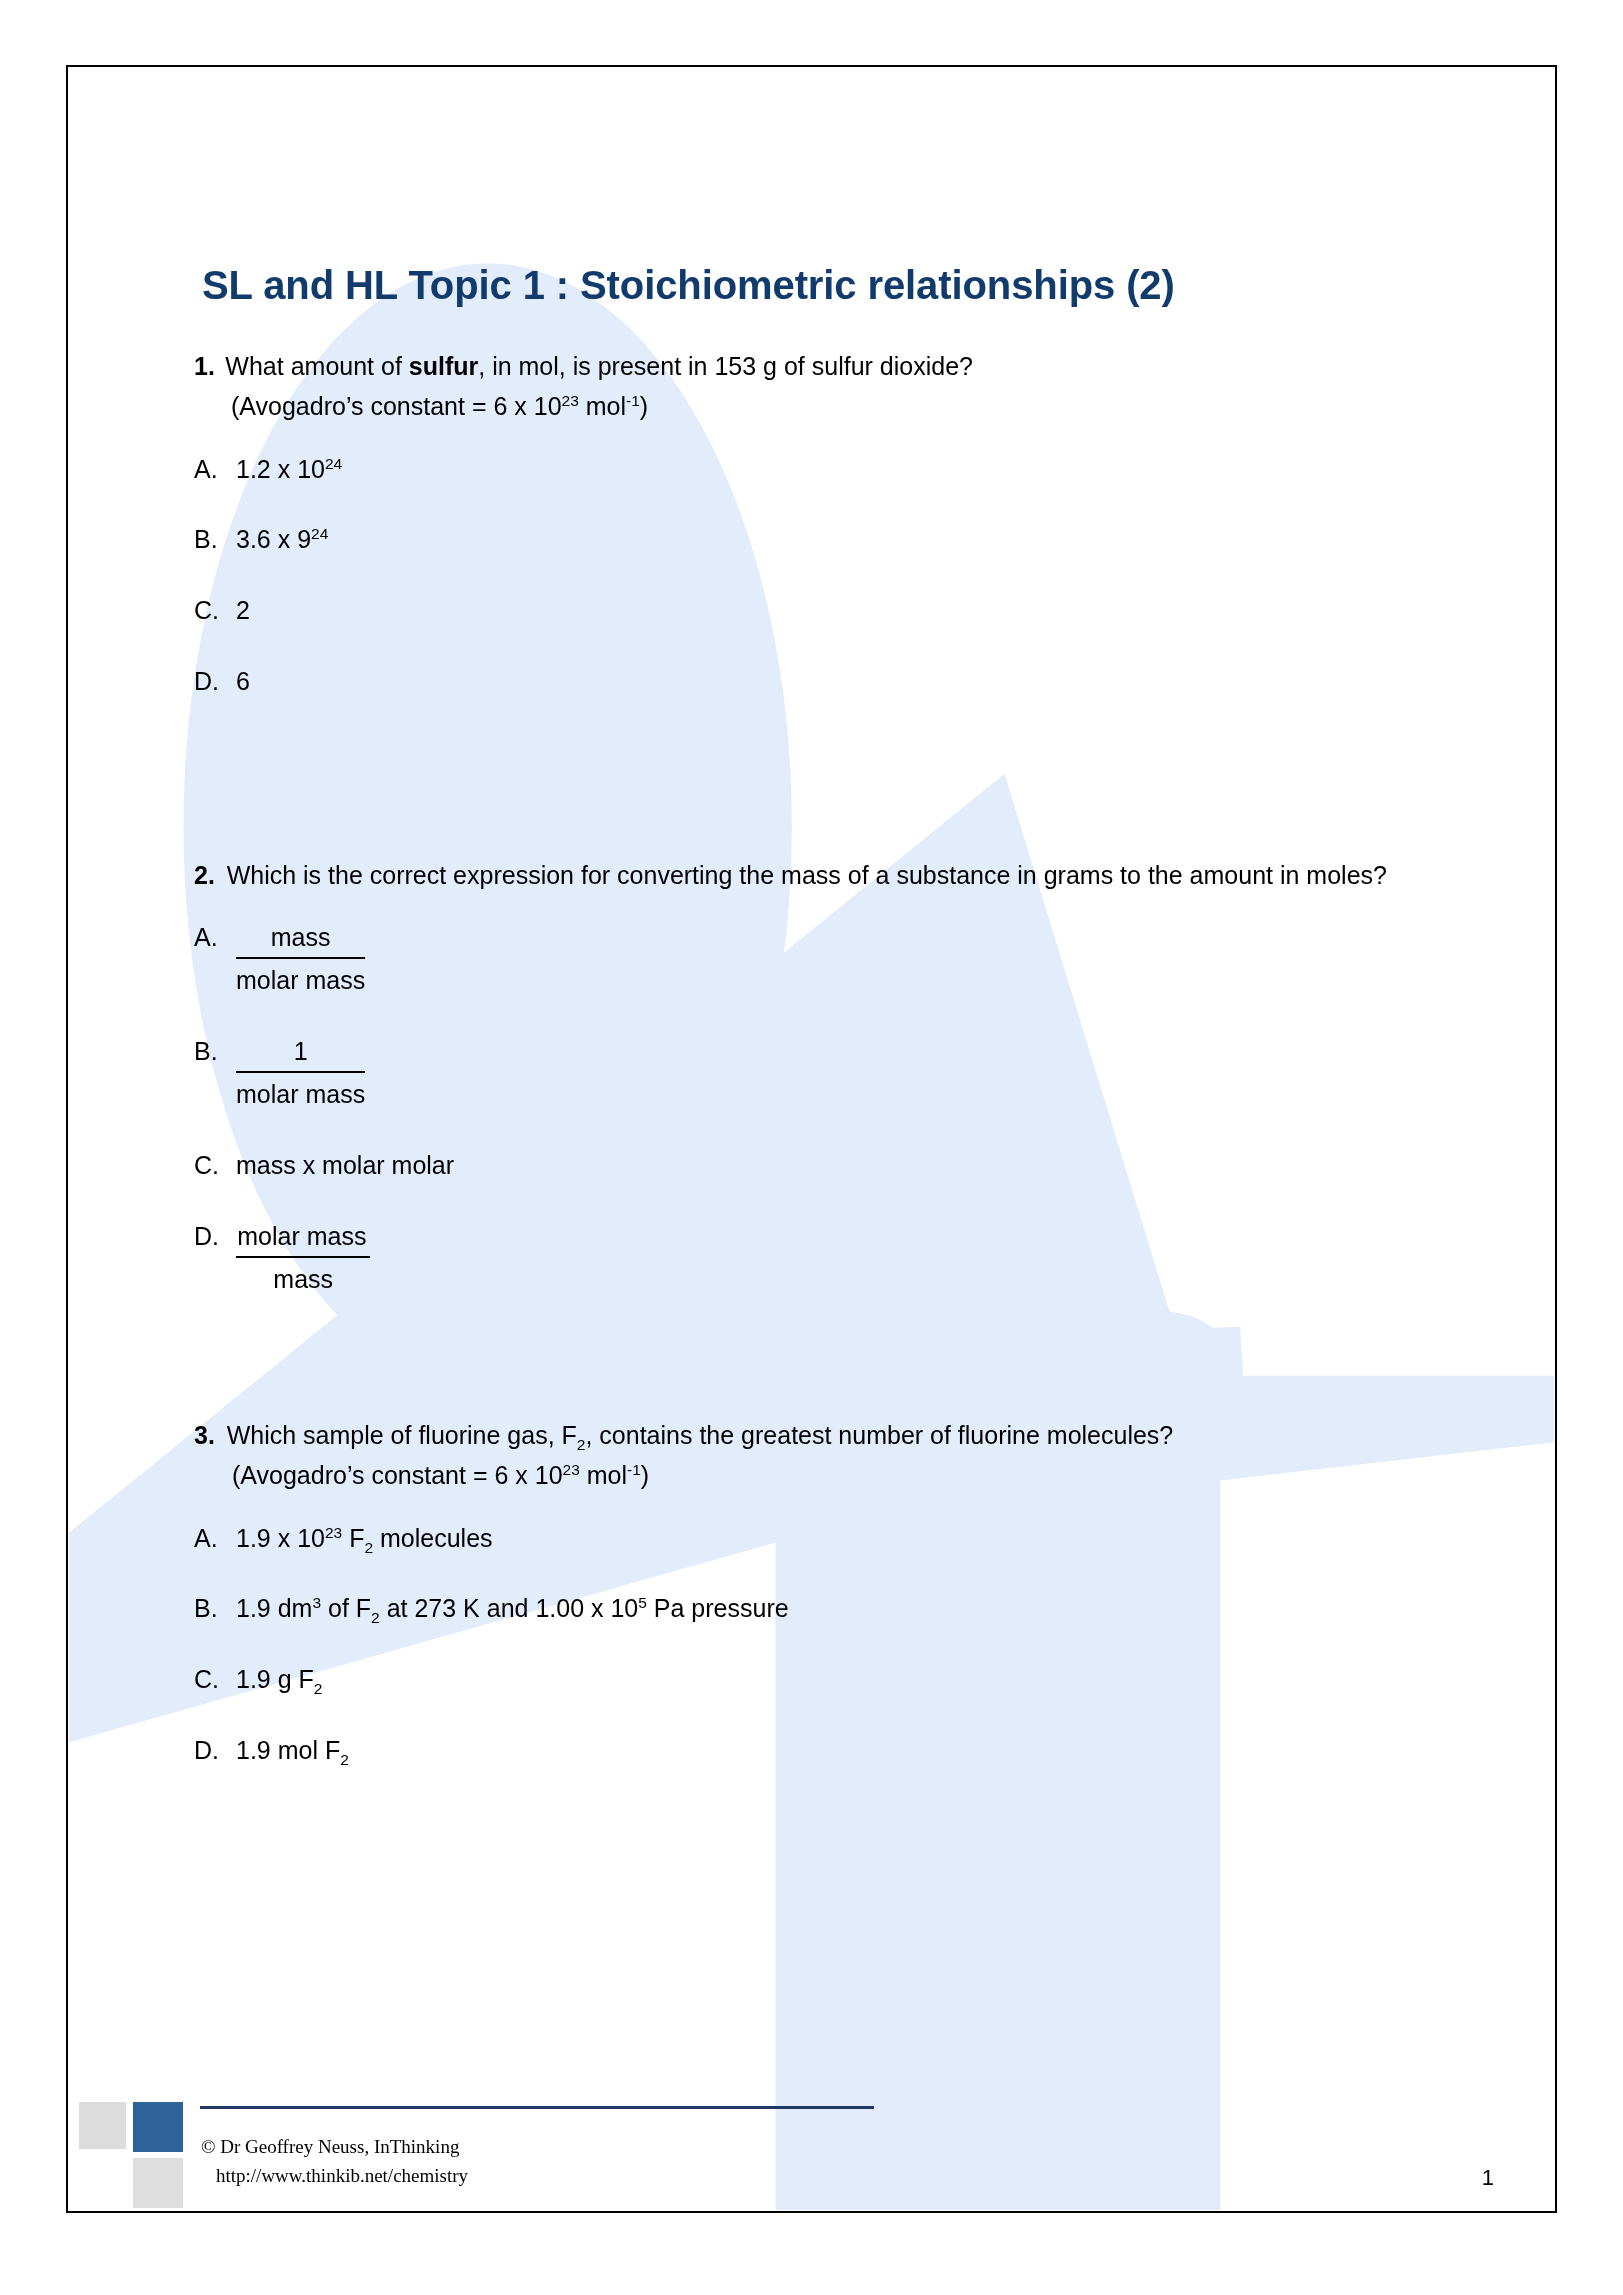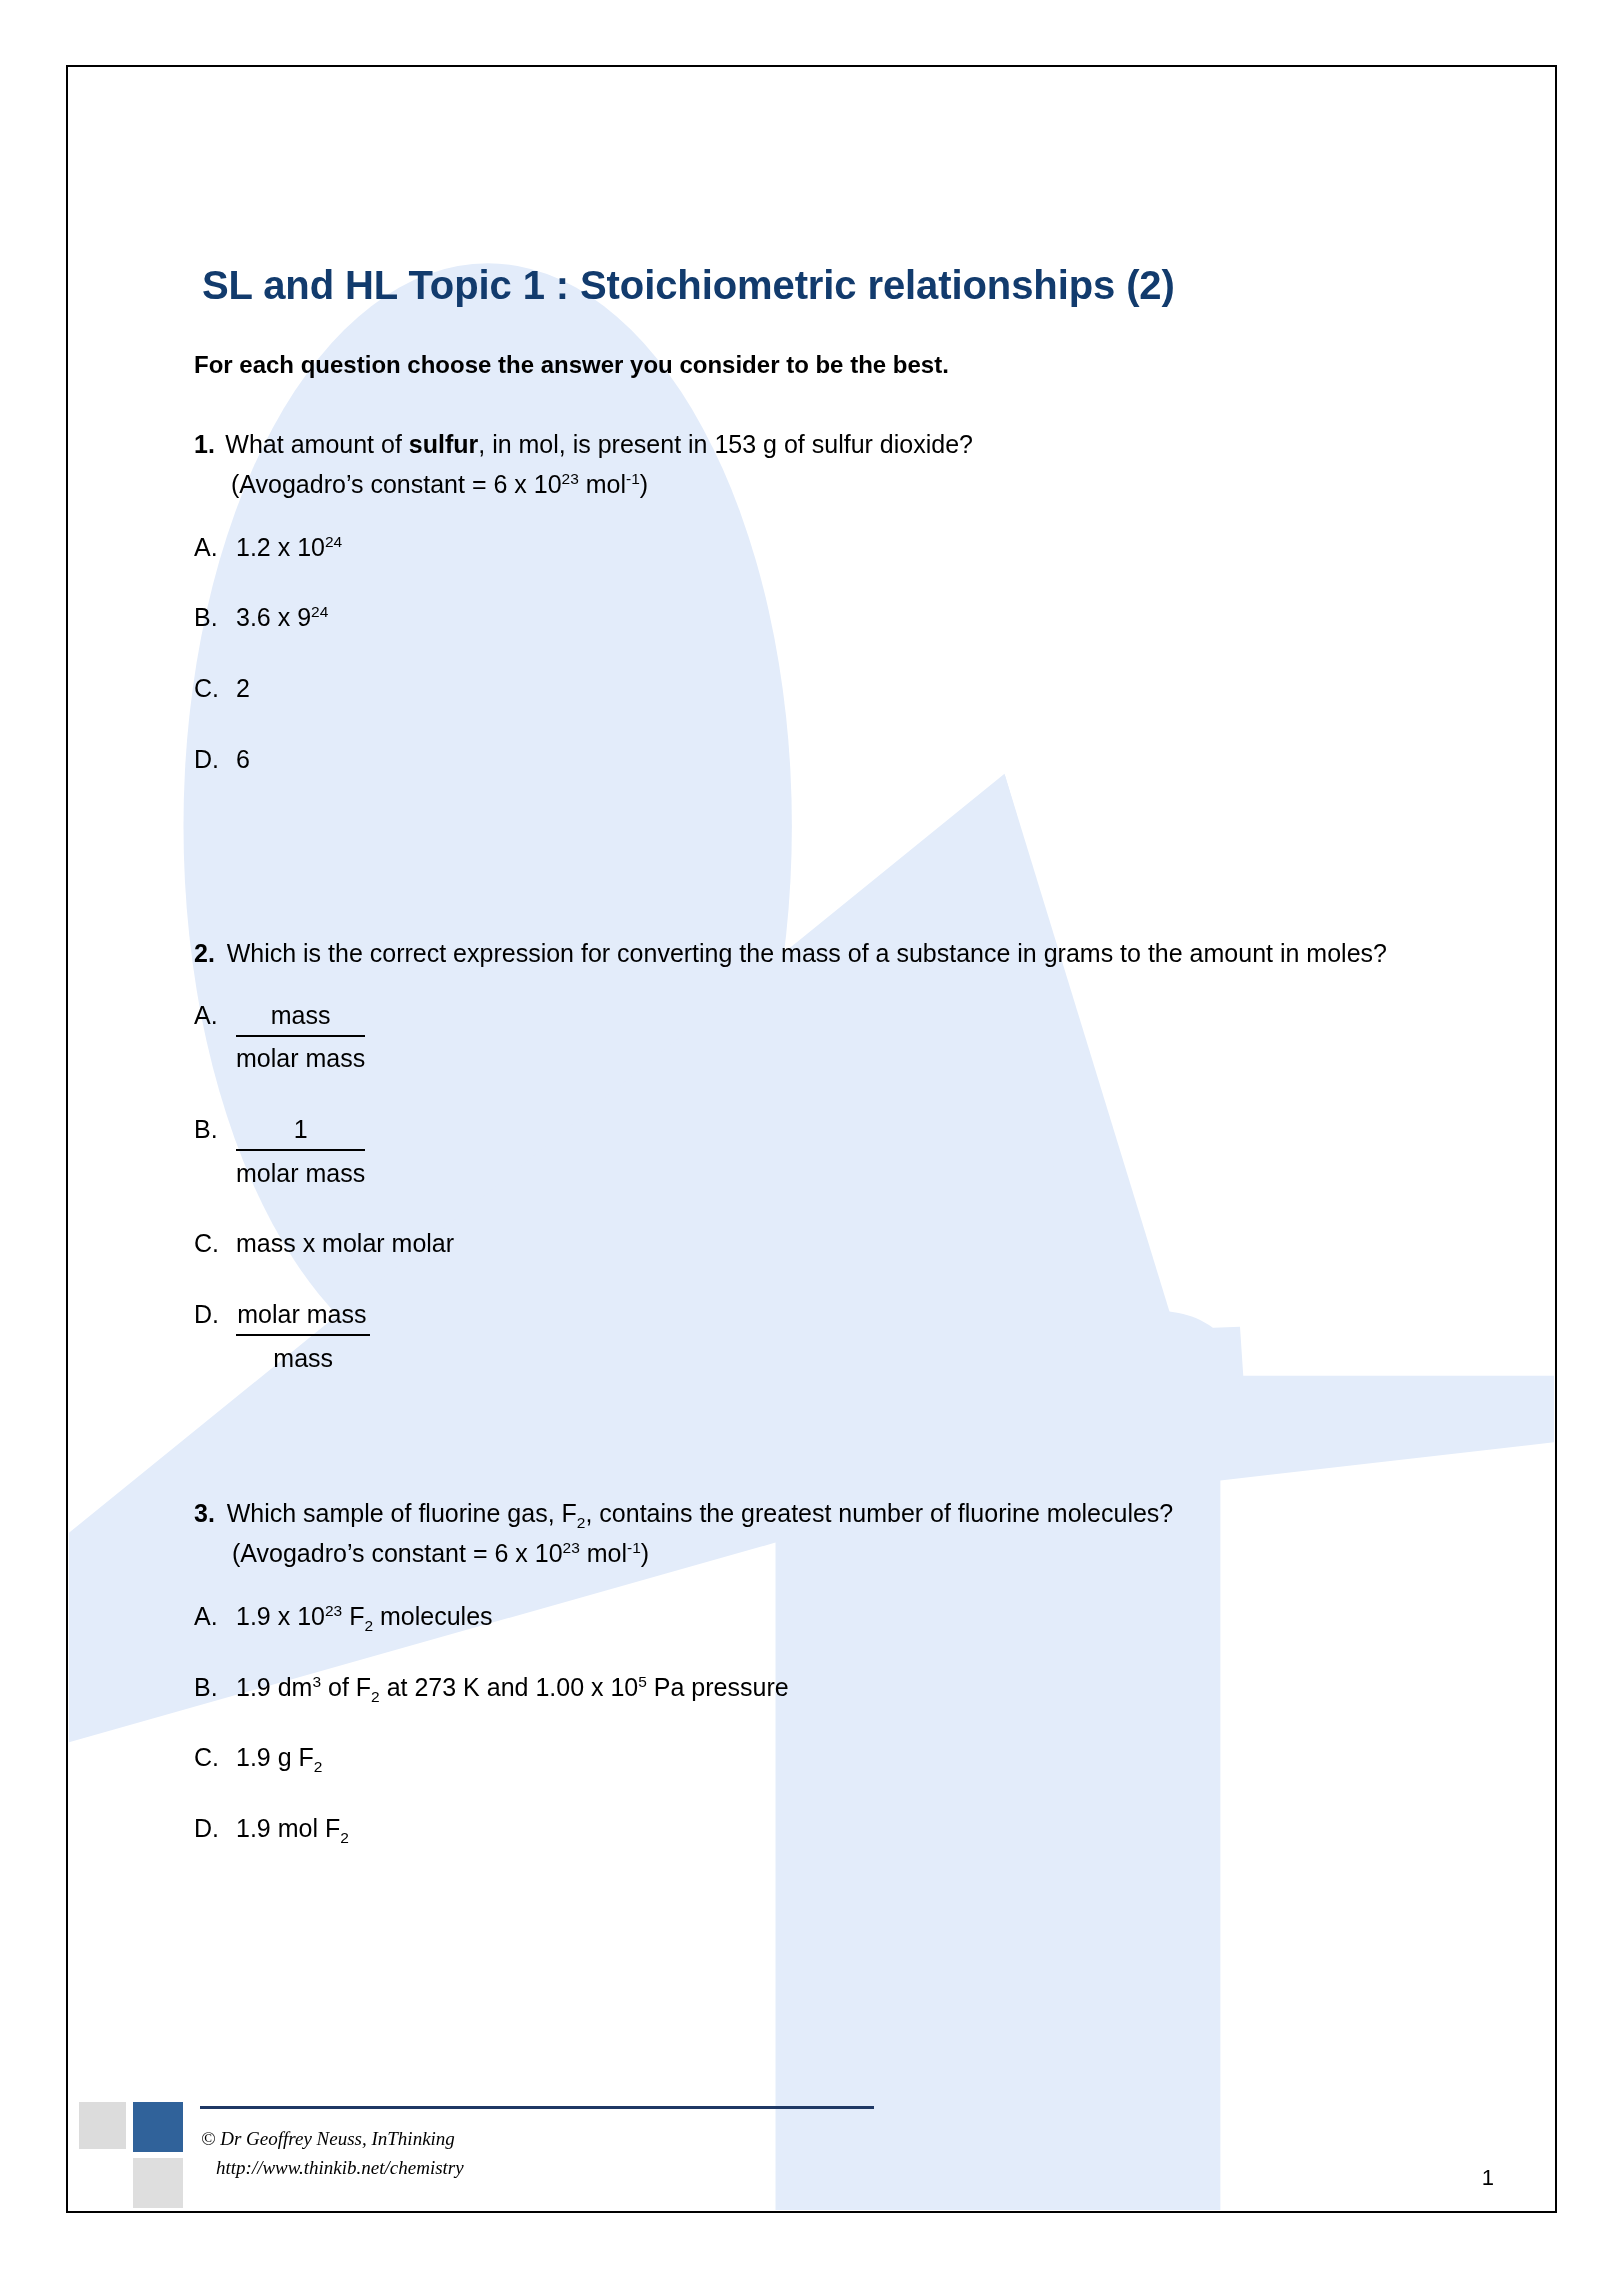--- a/index.html
+++ b/index.html
@@ -155,23 +155,22 @@
     position: absolute;
     left: 121px;
     top: 11.8px;
     width: 674px;
     height: 3.3px;
     background: #1f3864;
   }
   #footer-text {
     position: absolute;
     left: 122px;
-    top: 31px;
+    top: 39px;
     font-family: "Liberation Serif", serif;
-    font-style: italic;
     font-size: 19px;
     line-height: 1.5;
     color: #000;
   }
   #footer-text .line2 { margin-left: 15px; display: block; }
   #page-number {
     position: absolute;
     right: 44px;
     top: 71px;
     font-size: 22px;
@@ -209,21 +208,20 @@
     </svg>
   </div>
 
 
   <div id="page-frame"></div>
 
   <div id="content">
 
     <h1 id="doc-title">SL and HL  Topic 1 : Stoichiometric relationships (2)</h1>
 
-    <p id="instruction">For each question choose the answer you consider to be the best.</p>
 
     <div class="question-block">
       <div class="q-stem">
         <span class="q-num tight">1.</span>
         <span class="q-text"><span>What amount of </span><b class="inline-bold">sulfur</b><span>, in mol, is present in 153 g of sulfur dioxide?</span></span>
       </div>
       <div class="q-sub"><span>(Avogadro’s constant = 6 x 10</span><sup>23</sup><span> mol</span><sup>-1</sup><span>)</span></div>
 
       <div class="options">
         <div class="opt">

